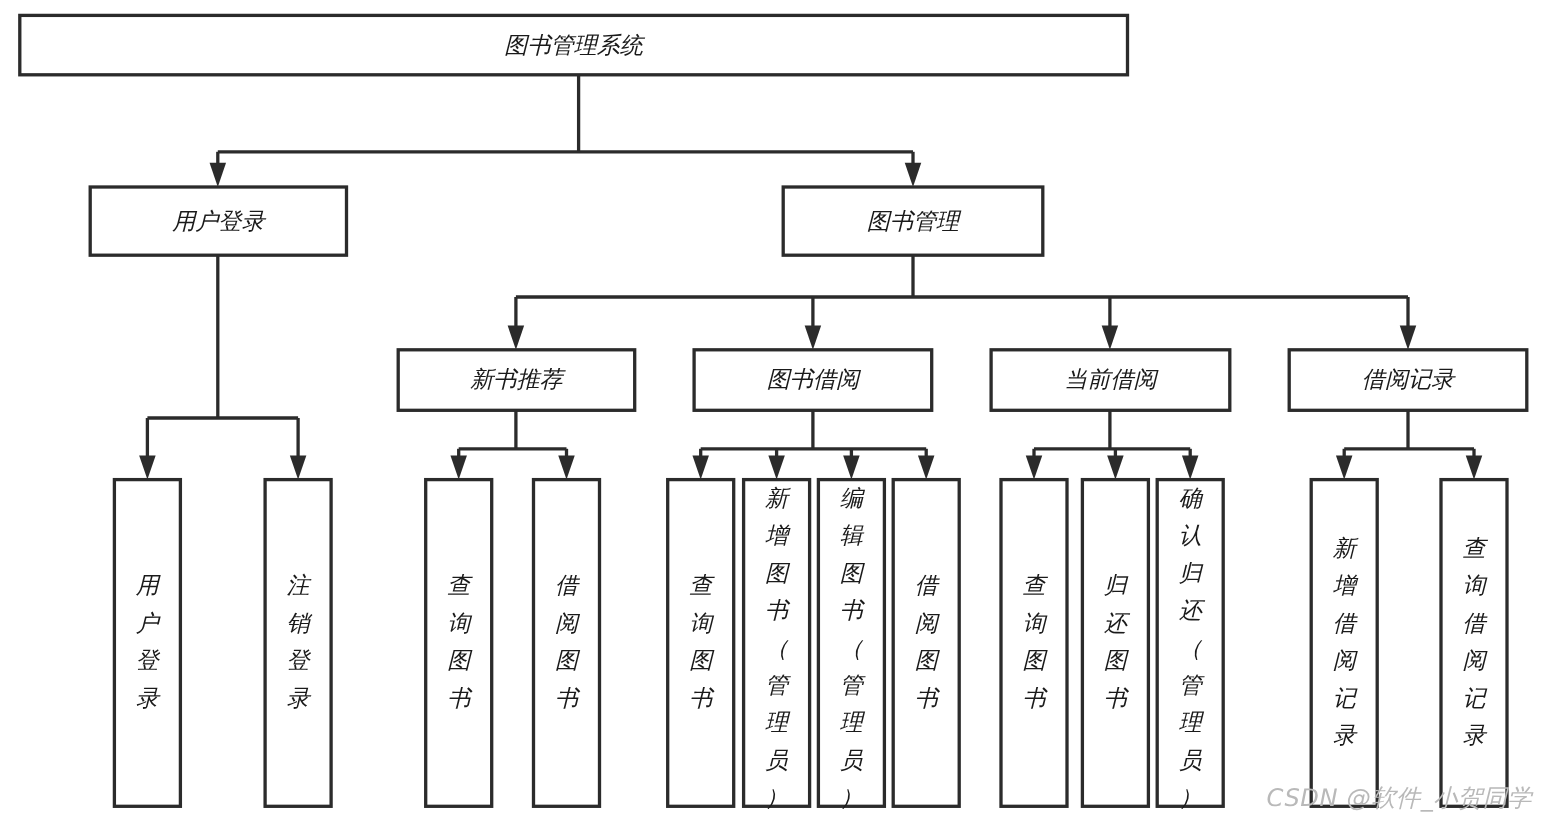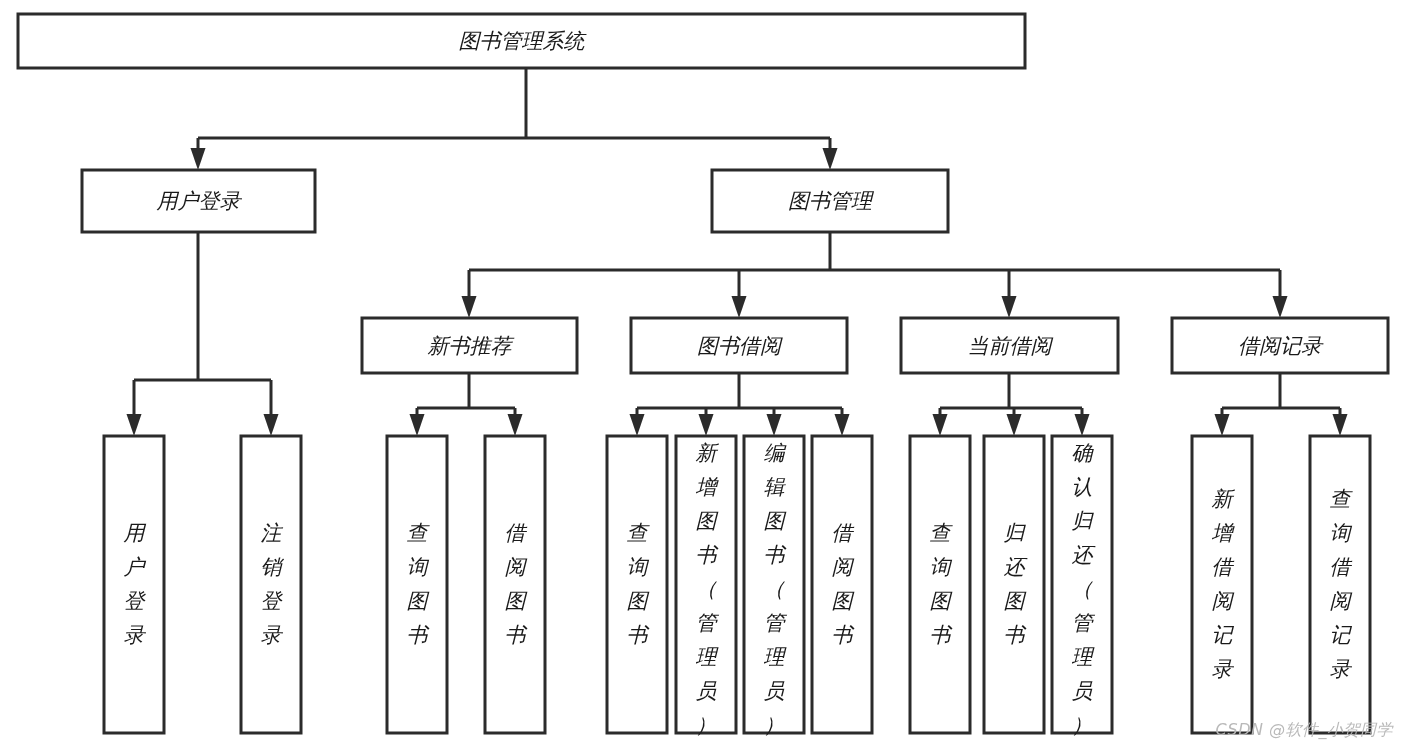--- a/index.html
+++ b/index.html
@@ -50,21 +50,21 @@
   }
   .edge-arrow {
     fill: #2b2b2b;
     stroke: none;
   }
   .watermark {
     position: absolute;
     right: 12px;
     bottom: 6px;
     font-family: "DejaVu Sans", "Liberation Sans", sans-serif;
-    font-size: 16px;
+    font-size: 22px;
     color: #b9b9b9;
     letter-spacing: 0.5px;
     white-space: nowrap;
     user-select: none;
   }
 </style>
 </head>
 <body>
 
 <div id="diagram-root">

